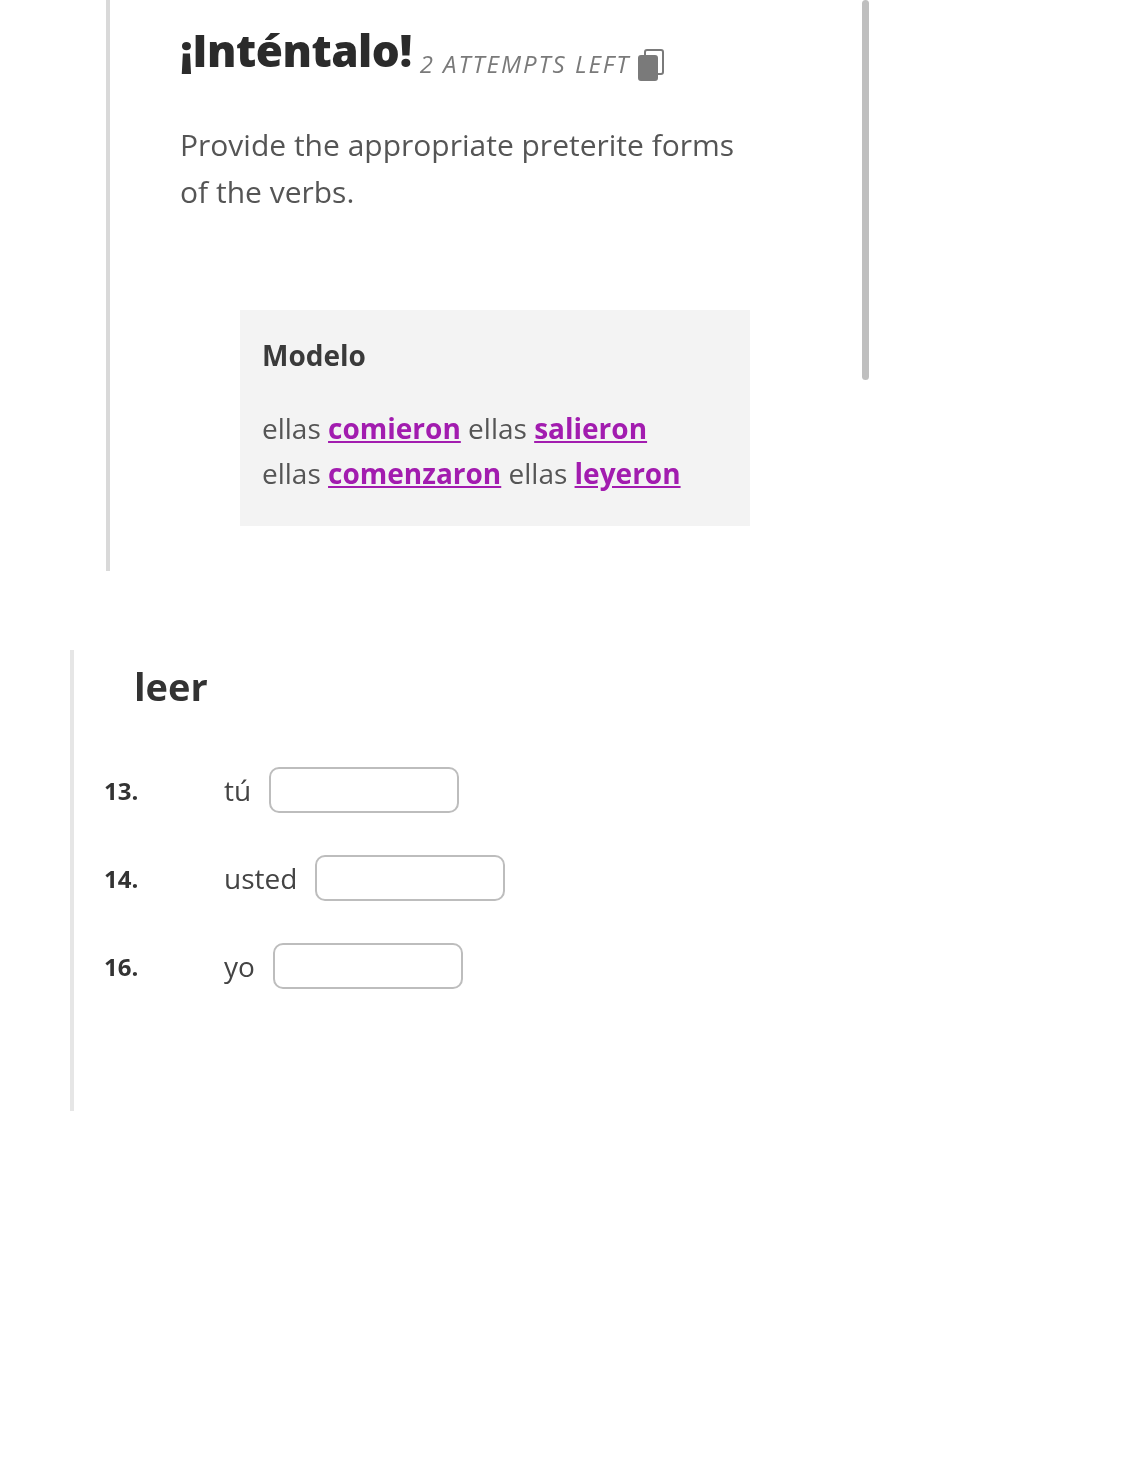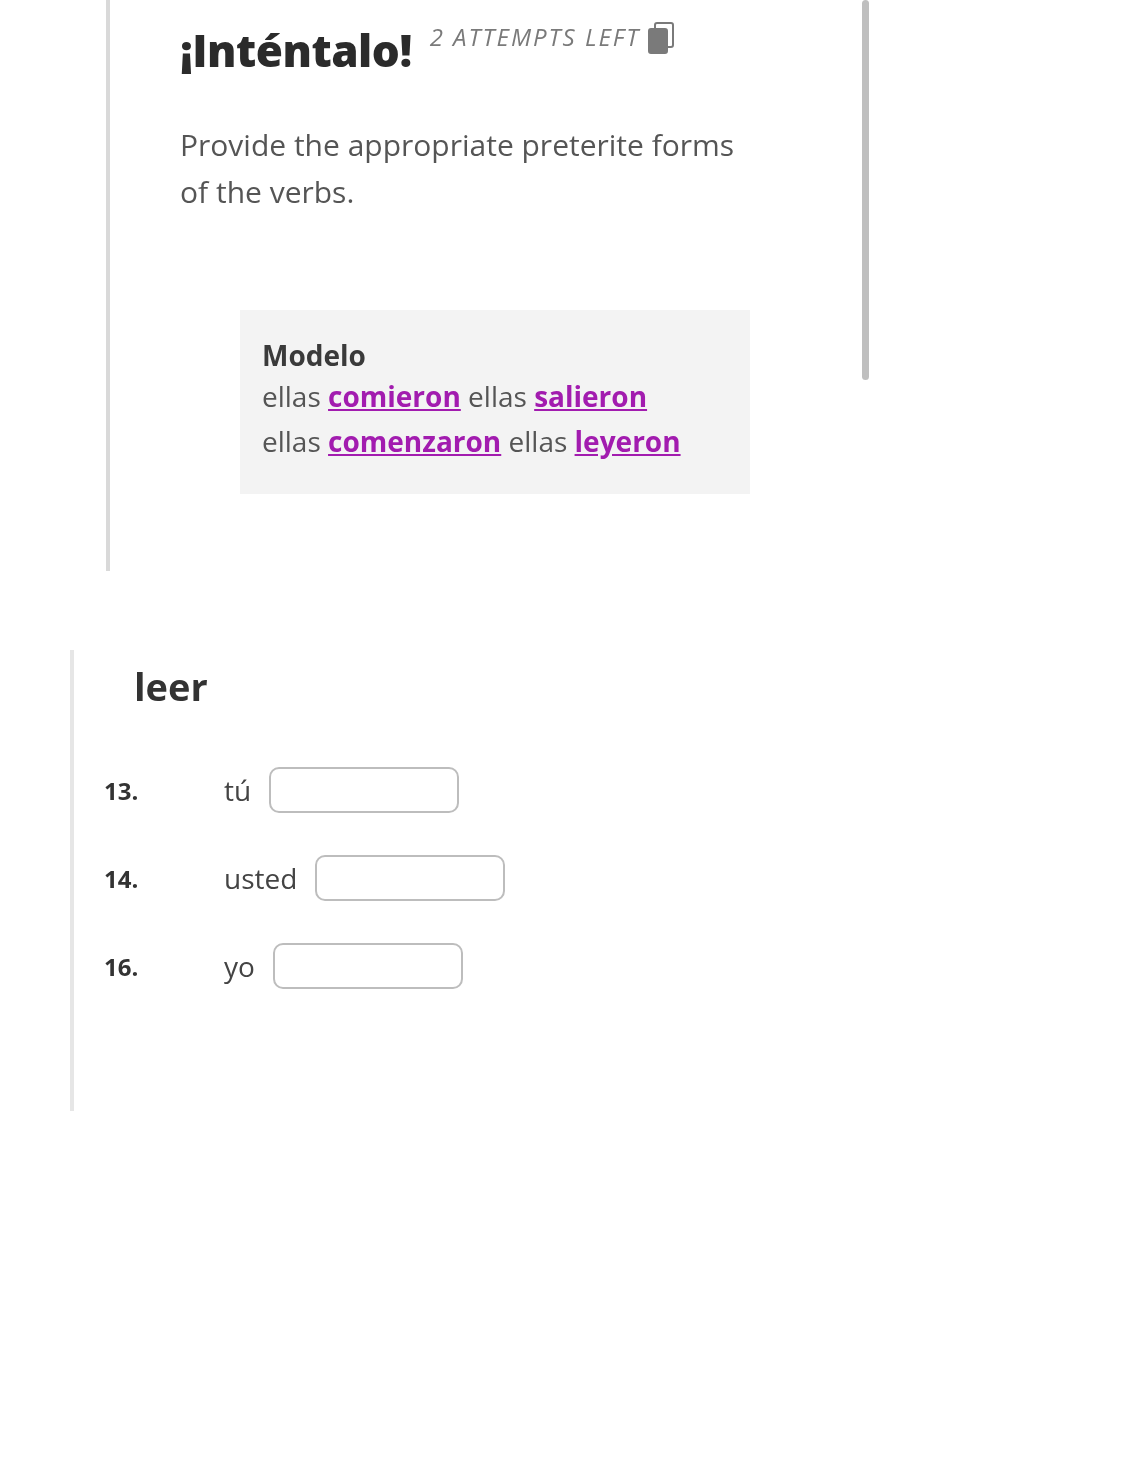--- a/index.html
+++ b/index.html
@@ -23,22 +23,22 @@
     left: 106px;
     top: 0;
     width: 770px;
     height: 571px;
     border-left: 4px solid #d9d9d9;
     padding-left: 70px;
     box-sizing: border-box;
   }
   .title-row {
     display: flex;
-    align-items: flex-start;
-    gap: 18px;
+    align-items: flex-end;
+    gap: 8px;
     margin-top: 20px;
   }
   .title {
     font-size: 44px;
     font-weight: 800;
     color: #2b2b2b;
     letter-spacing: -0.5px;
   }
   .attempts {
     font-size: 24px;
@@ -76,20 +76,21 @@
     margin-left: 60px;
     width: 510px;
     background: #f3f3f3;
     padding: 26px 22px 30px 22px;
     box-sizing: border-box;
   }
   .model-heading {
     font-size: 28px;
     font-weight: 700;
     color: #3a3a3a;
+    margin-bottom: 32px;
   }
   .model-line {
     font-size: 28px;
     color: #555;
     line-height: 1.6;
   }
   .model-line .bu {
     font-weight: 700;
     text-decoration: underline;
     color: #a21caf;

